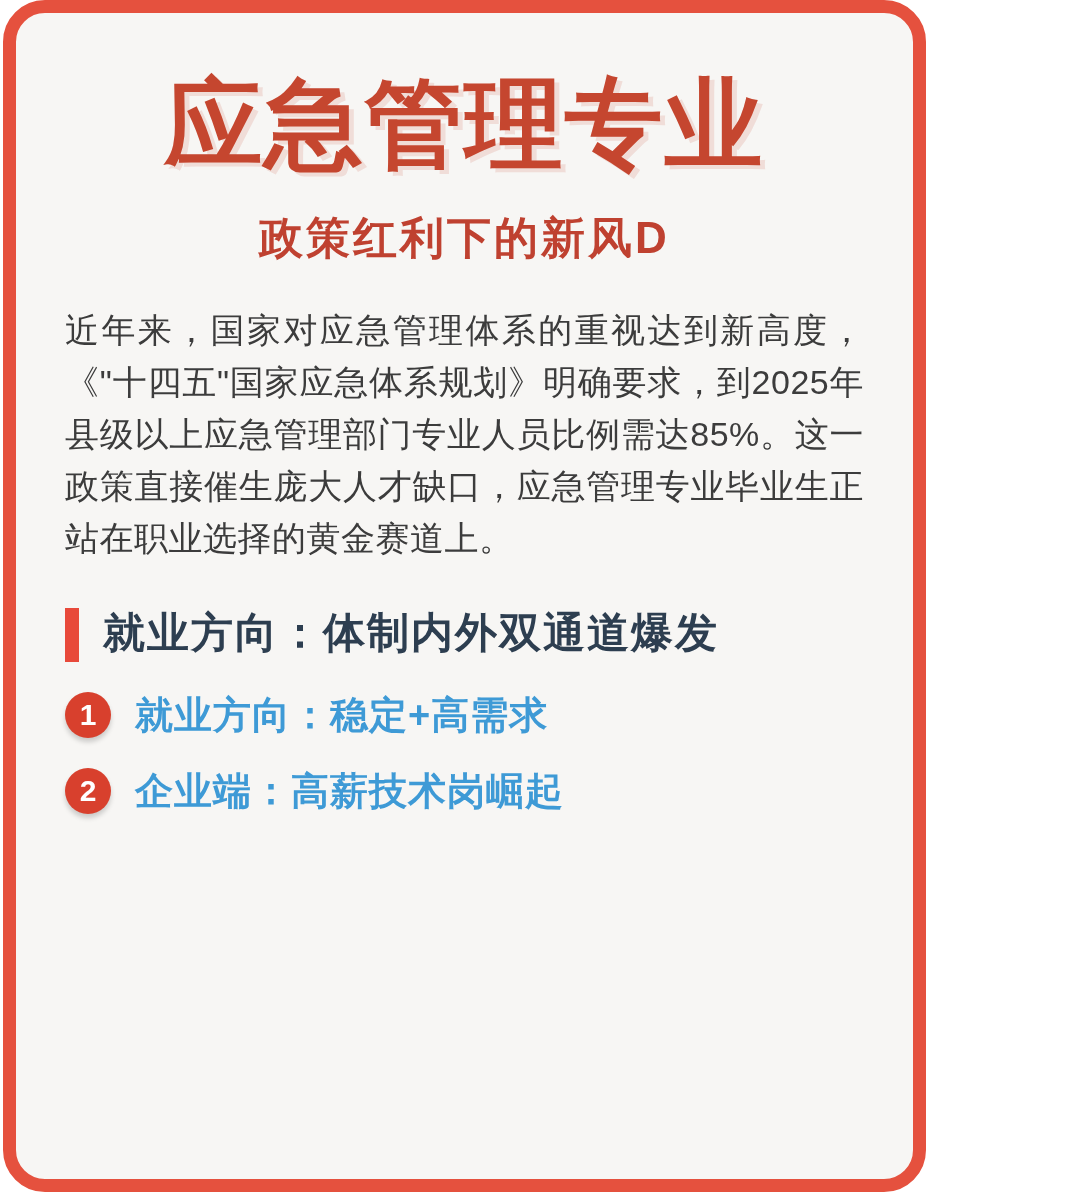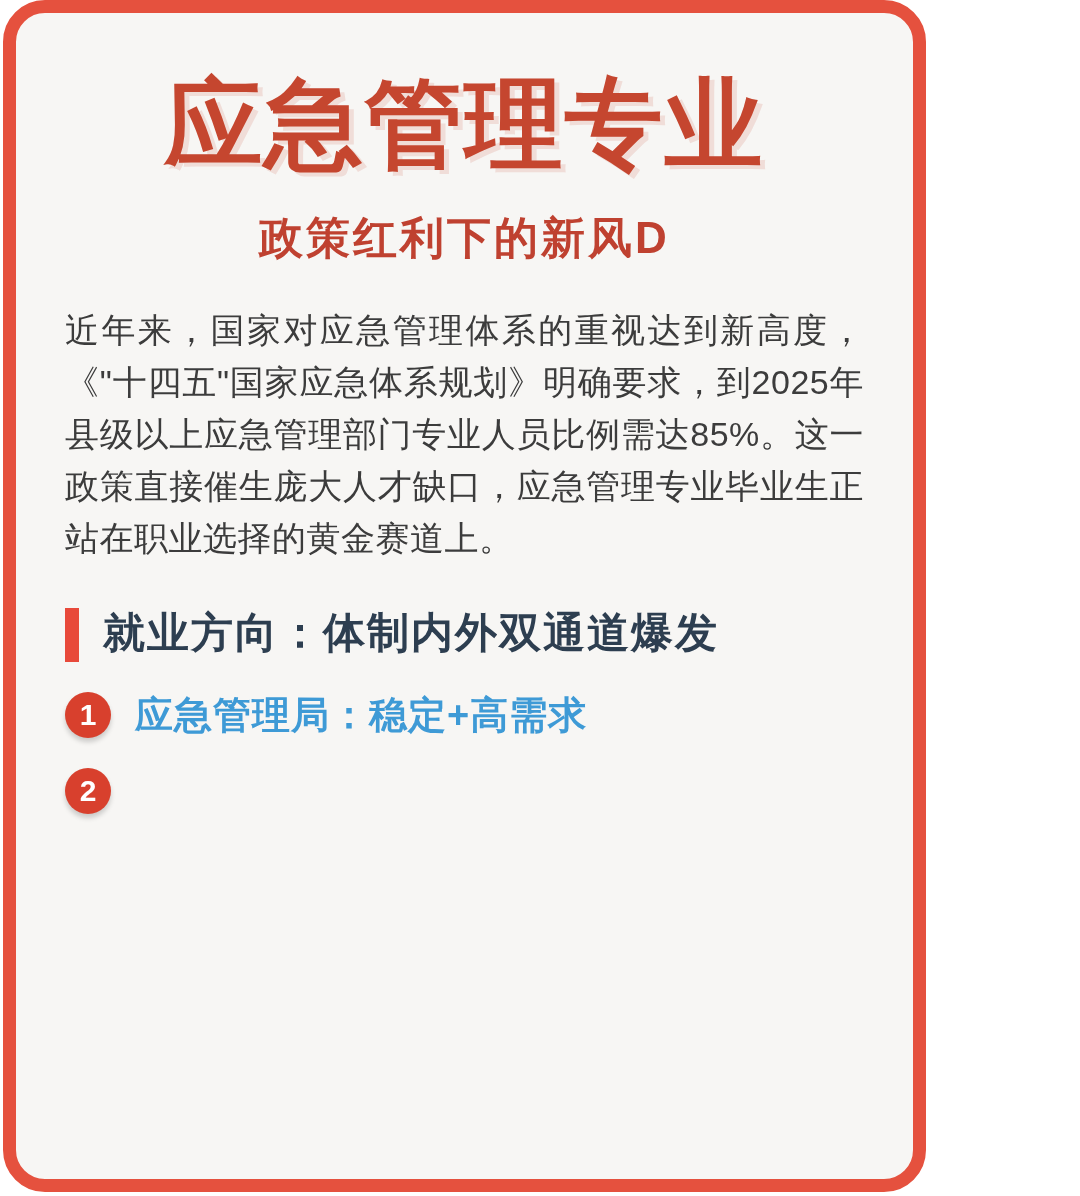--- a/index.html
+++ b/index.html
@@ -121,23 +121,24 @@
 
     <div class="intro">近年来，国家对应急管理体系的重视达到新高度，《"十四五"国家应急体系规划》明确要求，到2025年县级以上应急管理部门专业人员比例需达85%。这一政策直接催生庞大人才缺口，应急管理专业毕业生正站在职业选择的黄金赛道上。</div>
 
     <div class="section-heading">
       <span class="accent-bar"></span>
       <span class="section-title">就业方向：体制内外双通道爆发</span>
     </div>
 
     <div class="item-heading">
       <span class="badge">1</span>
-      <span class="item-title">应急管理局：稳定+高需求</span>
+      <span class="item-title">就业方向：稳定+高需求</span>
     </div>
 
 
     <div class="item-heading">
       <span class="badge">2</span>
+      <span class="item-title">企业端：高薪技术岗崛起</span>
     </div>
 
 
   </div>
 </div>
 
 </body></html>

